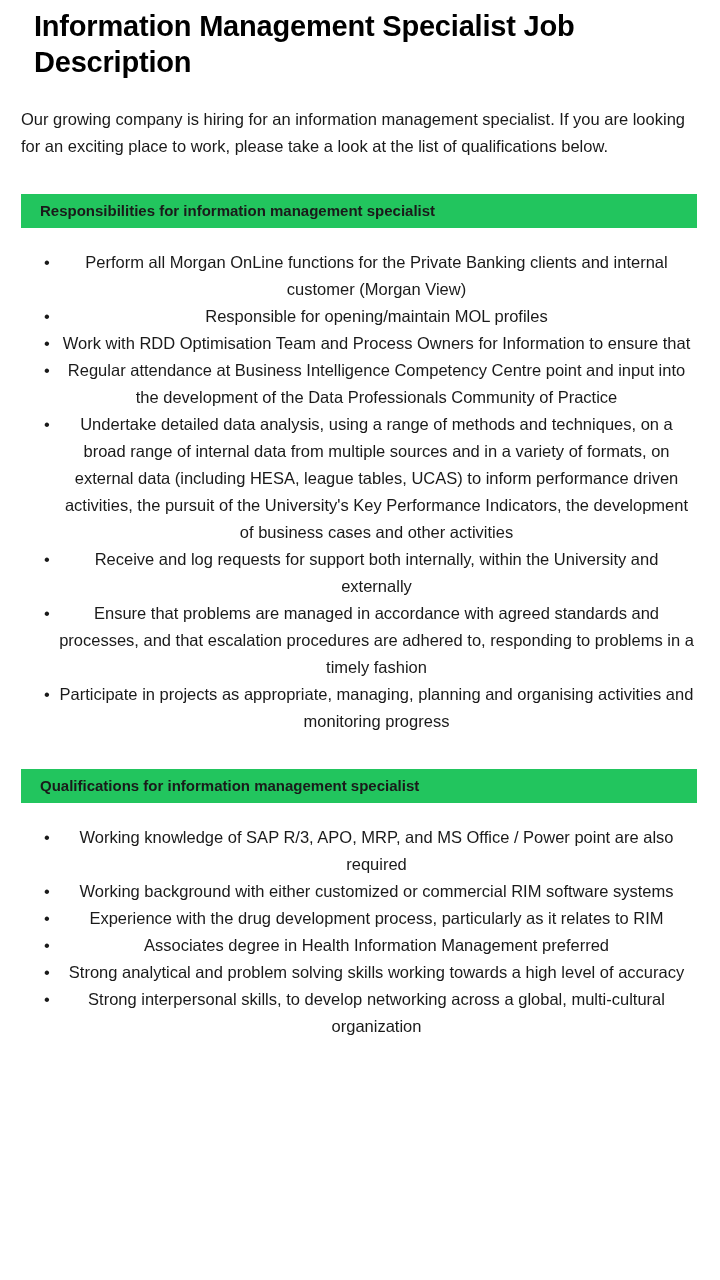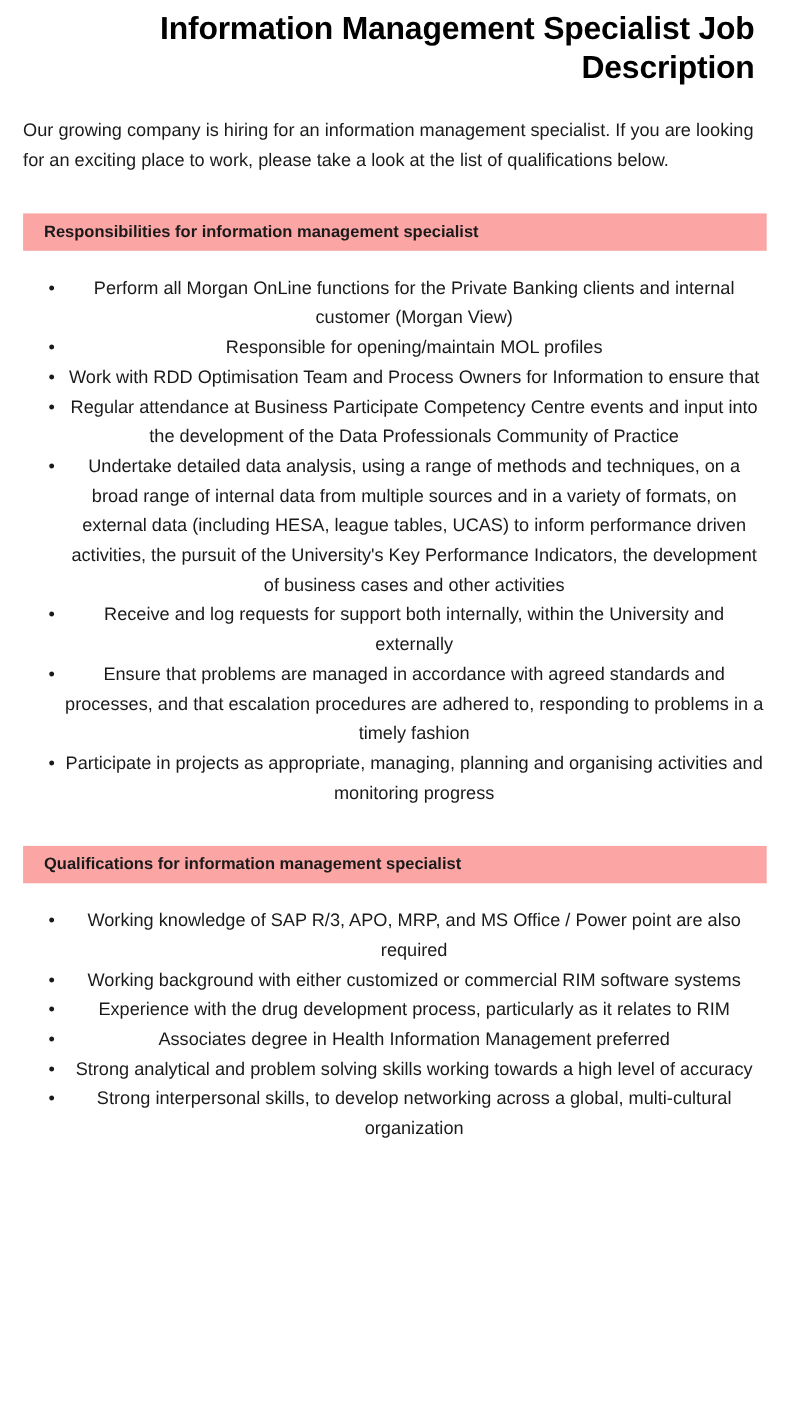--- a/index.html
+++ b/index.html
@@ -19,38 +19,38 @@
     box-sizing: border-box;
     padding: 0;
     position: relative;
   }
   .job-title {
     margin: 0;
     padding: 8px 34px 0 34px;
     font-size: 29px;
     line-height: 36px;
     font-weight: bold;
-    text-align: right;
+    text-align: left;
     letter-spacing: -0.2px;
     color: #000000;
   }
   .intro {
     margin: 0;
     padding: 26px 12px 0 21px;
     font-size: 16.5px;
     line-height: 27px;
     color: #1a1a1a;
     text-align: left;
   }
   .section {
     margin-top: 34px;
   }
   .section-header {
     margin: 0 23px 0 21px;
-    background: #fca5a5;
+    background: #22c55e;
     font-size: 15px;
     font-weight: bold;
     line-height: 34px;
     height: 34px;
     padding: 0 0 0 19px;
     color: #1a1a1a;
     box-sizing: border-box;
   }
   ul.bullets {
     margin: 0;
@@ -87,21 +87,21 @@
   <h1 class="job-title">Information Management Specialist Job Description</h1>
 
   <p class="intro">Our growing company is hiring for an information management specialist. If you are looking for an exciting place to work, please take a look at the list of qualifications below.</p>
 
   <div class="section">
     <div class="section-header">Responsibilities for information management specialist</div>
     <ul class="bullets">
       <li>Perform all Morgan OnLine functions for the Private Banking clients and internal customer (Morgan View)</li>
       <li>Responsible for opening/maintain MOL profiles</li>
       <li>Work with RDD Optimisation Team and Process Owners for Information to ensure that</li>
-      <li>Regular attendance at Business Participate Competency Centre events and input into the development of the Data Professionals Community of Practice</li>
+      <li>Regular attendance at Business Intelligence Competency Centre point and input into the development of the Data Professionals Community of Practice</li>
       <li>Undertake detailed data analysis, using a range of methods and techniques, on a broad range of internal data from multiple sources and in a variety of formats, on external data (including HESA, league tables, UCAS) to inform performance driven activities, the pursuit of the University's Key Performance Indicators, the development of business cases and other activities</li>
       <li>Receive and log requests for support both internally, within the University and externally</li>
       <li>Ensure that problems are managed in accordance with agreed standards and processes, and that escalation procedures are adhered to, responding to problems in a timely fashion</li>
       <li>Participate in projects as appropriate, managing, planning and organising activities and monitoring progress</li>
     </ul>
   </div>
 
   <div class="section">
     <div class="section-header">Qualifications for information management specialist</div>
     <ul class="bullets">

